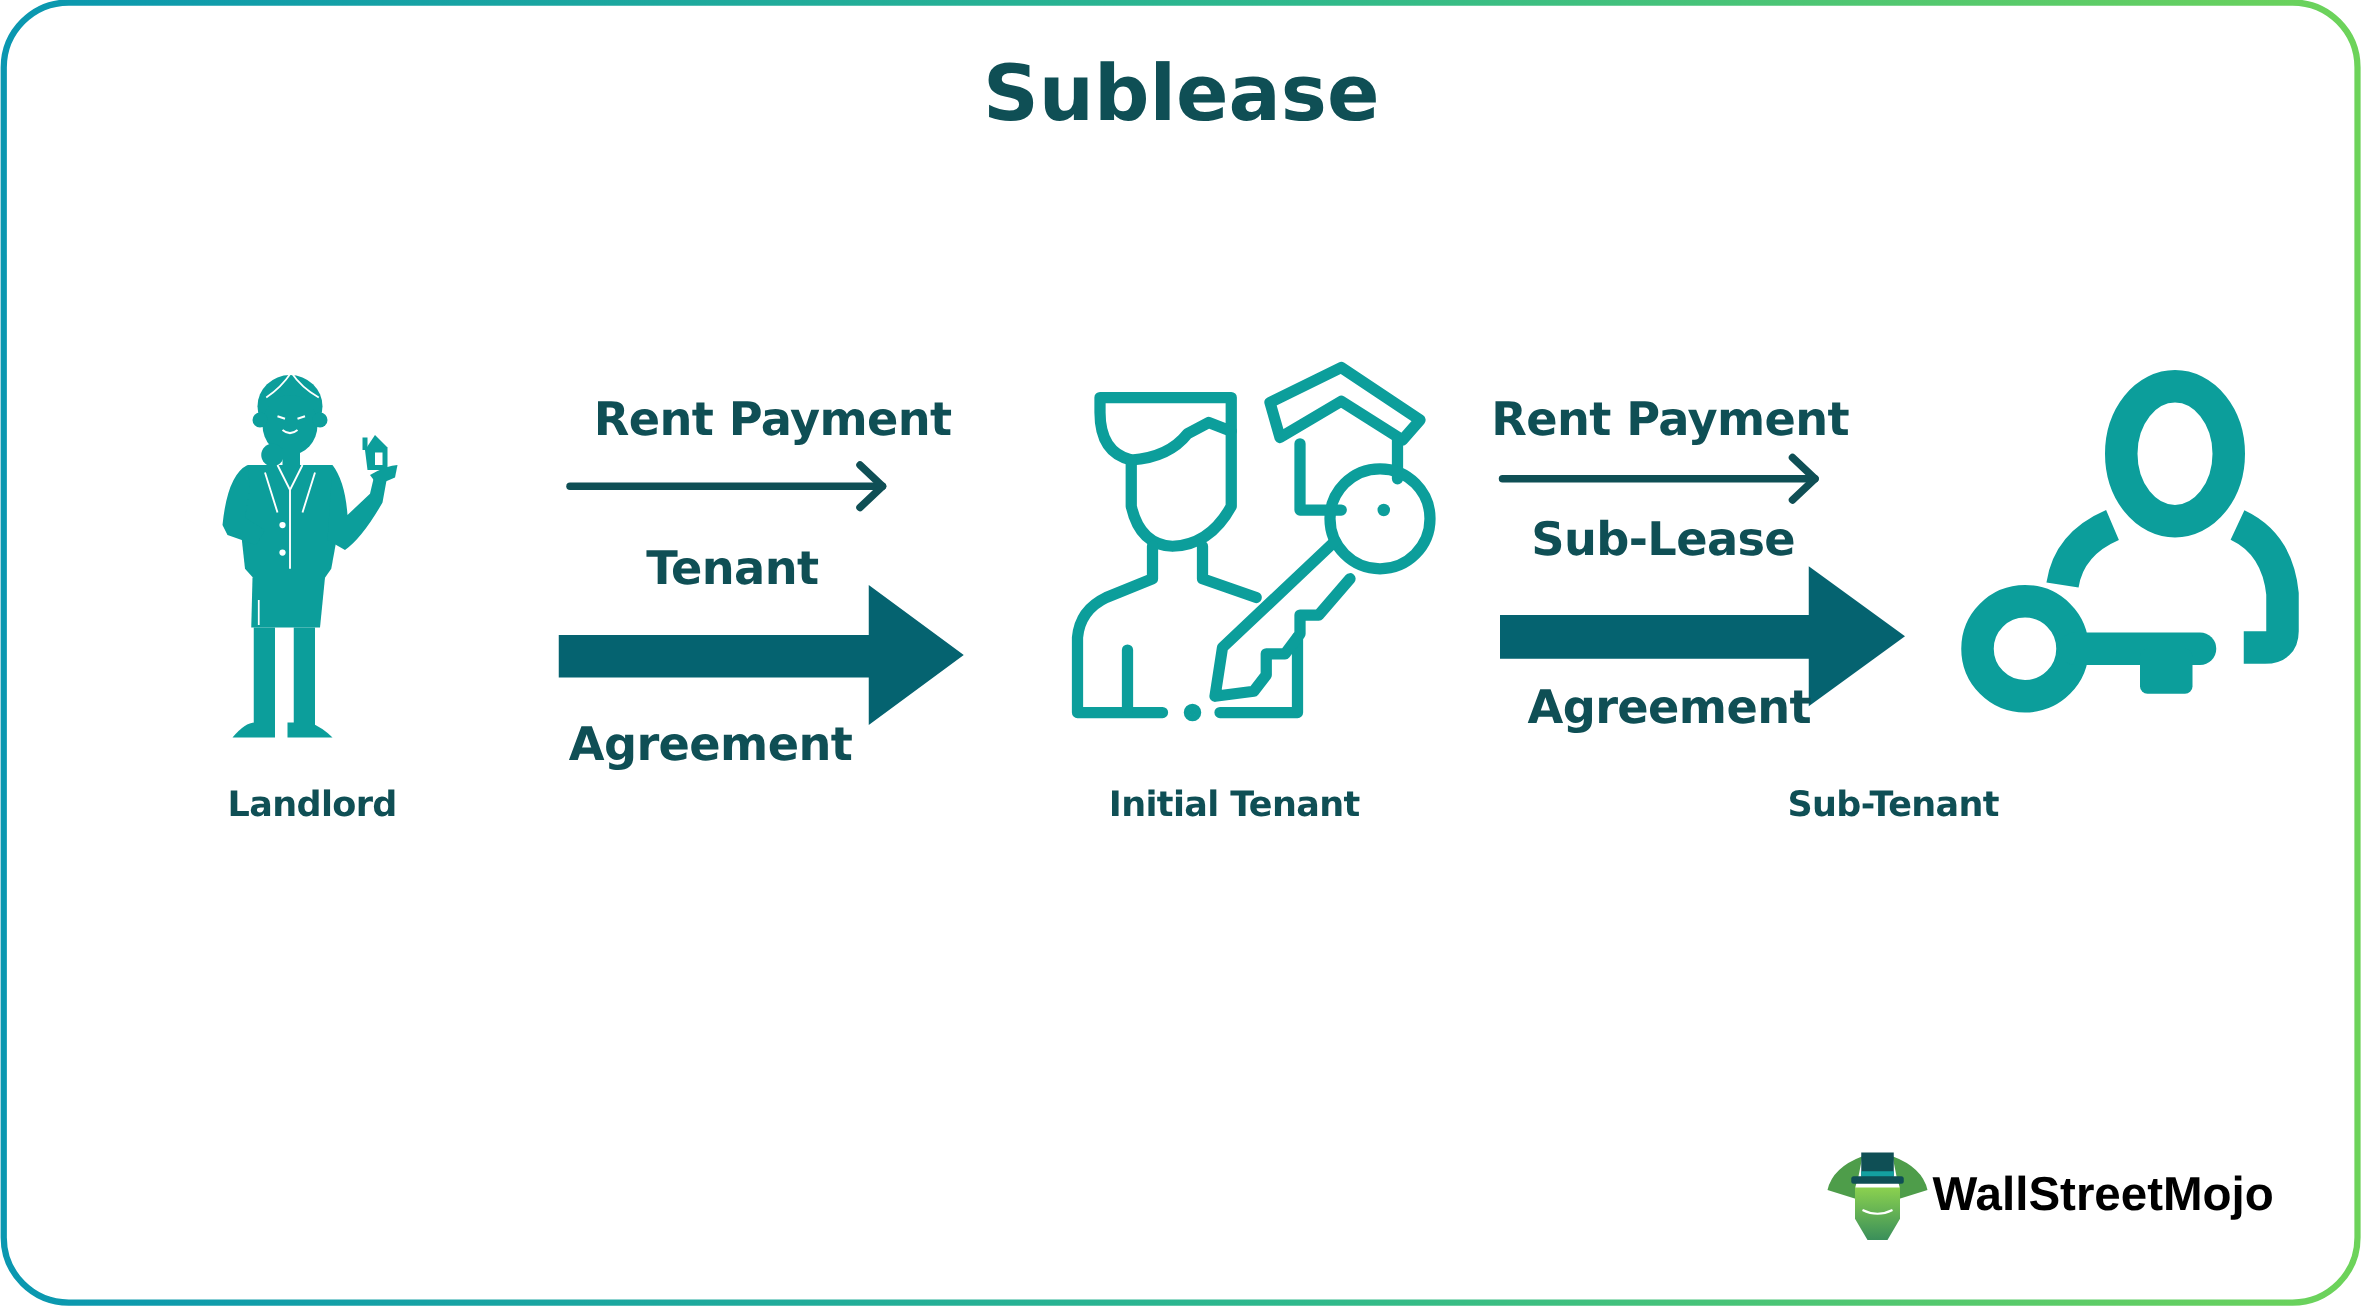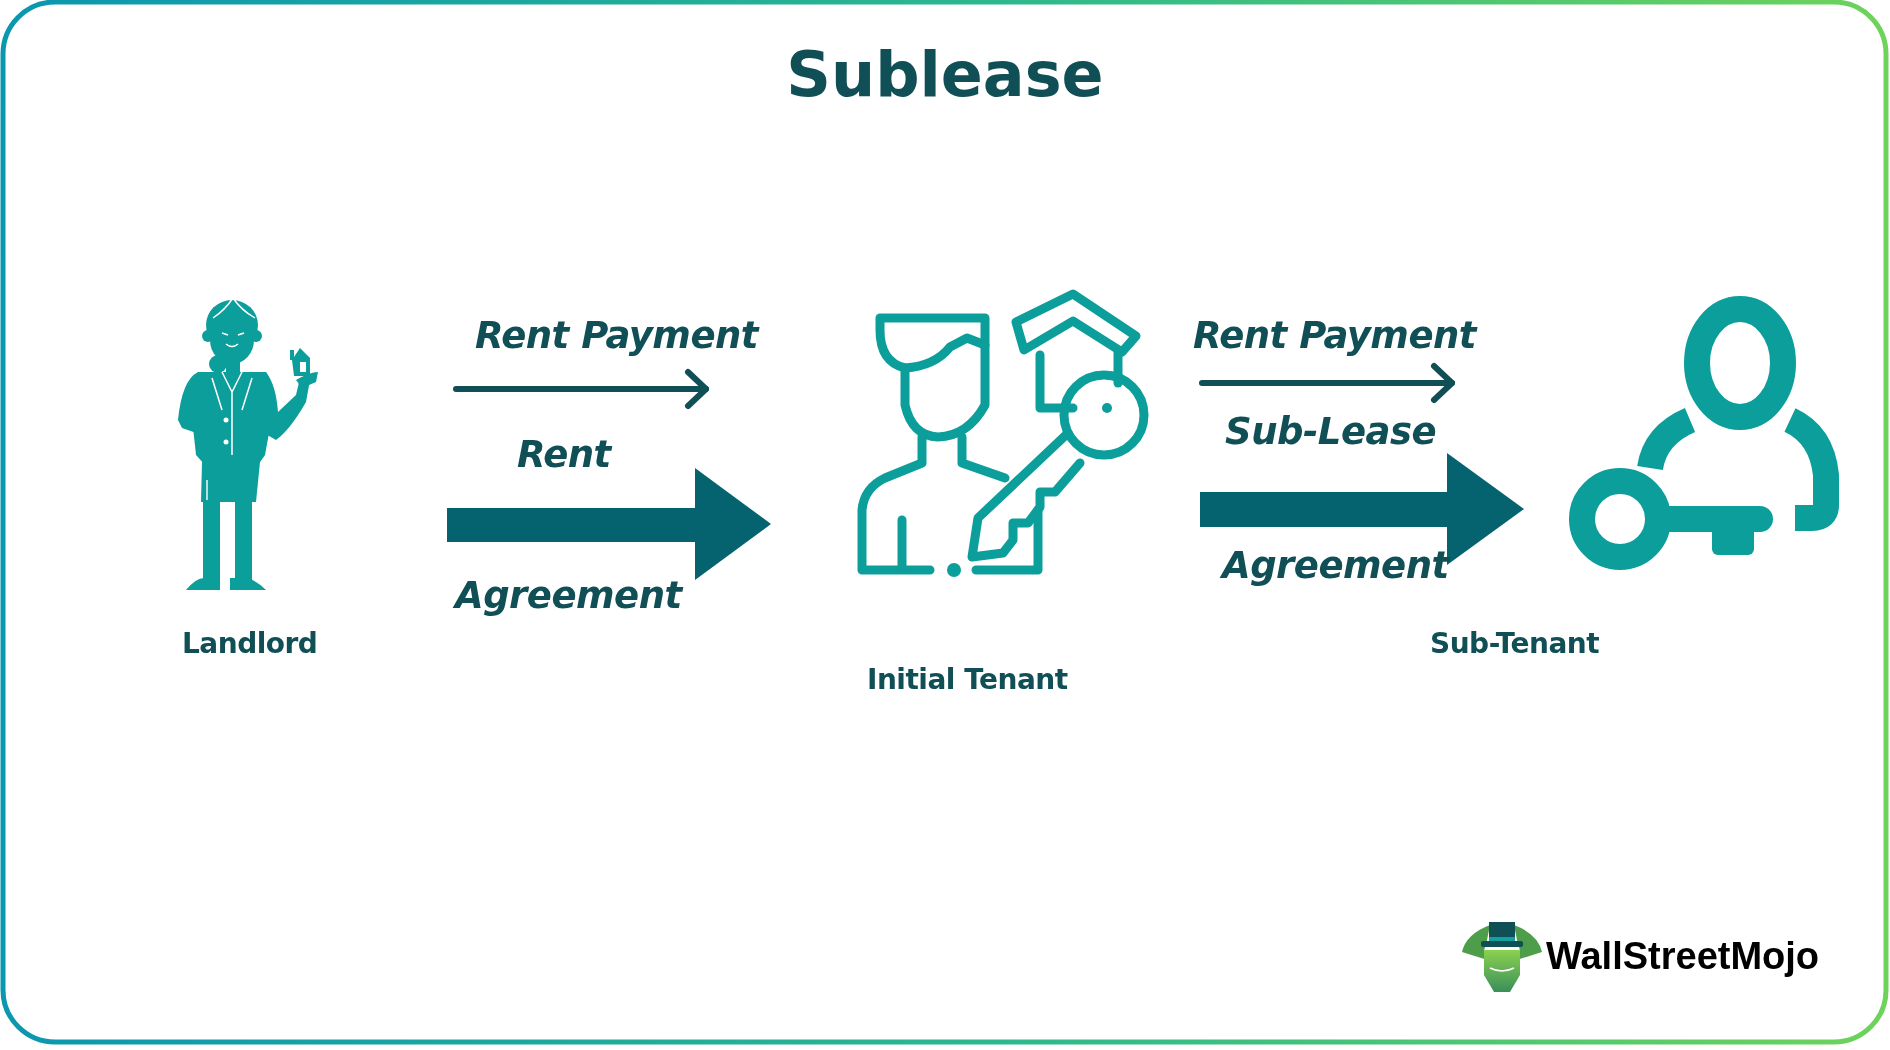--- a/index.html
+++ b/index.html
@@ -2,21 +2,21 @@
 <html><head>
 <meta charset="utf-8">
 <style>
   html, body { margin: 0; padding: 0; background: #ffffff; }
   body { width: 1890px; height: 1050px; position: relative; overflow: hidden;
          font-family: "DejaVu Sans", "Liberation Sans", sans-serif; }
   .canvas-svg { position: absolute; left: 0; top: 0; width: 1890px; height: 1050px; }
   .txt { position: absolute; color: #0f4f55; font-weight: bold; white-space: nowrap;
          letter-spacing: -0.5px; line-height: 1; }
   .title { left: 0; width: 1890px; text-align: center; top: 44px; font-size: 62px; letter-spacing: 0px; }
-  .lbl { font-size: 37px; font-style: italic; }
+  .lbl { font-size: 37px; }
   .node { font-size: 28px; text-align: right; }
   .logo-text { position: absolute; left: 1546px; top: 935px; font-size: 38px; font-weight: bold;
                font-family: "Liberation Sans", "DejaVu Sans", sans-serif; letter-spacing: 0px; white-space: nowrap; }
   .logo-a { color: #000000; }
   .logo-b { color: #000000; }
 </style>
 </head>
 <body>
 
 <svg class="canvas-svg" viewBox="0 0 1890 1050" xmlns="http://www.w3.org/2000/svg">
@@ -127,26 +127,26 @@
     <rect x="1489" y="922" width="26" height="22" fill="#0f4f55"></rect>
     <rect x="1481" y="941" width="42" height="6" rx="2" fill="#0f4f55"></rect>
     <rect x="1489" y="937" width="26" height="4" fill="#13a0a0"></rect>
     <path d="M1490 968 q12 6 24 0" stroke="#ffffff" stroke-width="1.6" fill="none"></path>
   </g>
 </svg>
 
 <div class="txt title">Sublease</div>
 
 <div class="txt lbl" style="left:475px; top:317px;">Rent Payment</div>
-<div class="txt lbl" style="left:517px; top:436px;">Rent</div>
+<div class="txt lbl" style="left:517px; top:436px;">Tenant</div>
 <div class="txt lbl" style="left:455px; top:577px;">Agreement</div>
 
 <div class="txt lbl" style="left:1193px; top:317px;">Rent Payment</div>
 <div class="txt lbl" style="left:1225px; top:413px;text-align:right;">Sub-Lease</div>
 <div class="txt lbl" style="left:1222px; top:547px;">Agreement</div>
 
 <div class="txt node" style="left:182px; top:630px;">Landlord</div>
-<div class="txt node" style="left:867px; top:630px;margin-top:36px;">Initial Tenant</div>
+<div class="txt node" style="left:887px; top:630px;">Initial Tenant</div>
 <div class="txt node" style="left:1430px; top:630px;">Sub-Tenant</div>
 
 <div class="logo-text">
   <span class="logo-a">WallStreet</span><span class="logo-b">Mojo</span>
 </div>
 
 </body></html>

